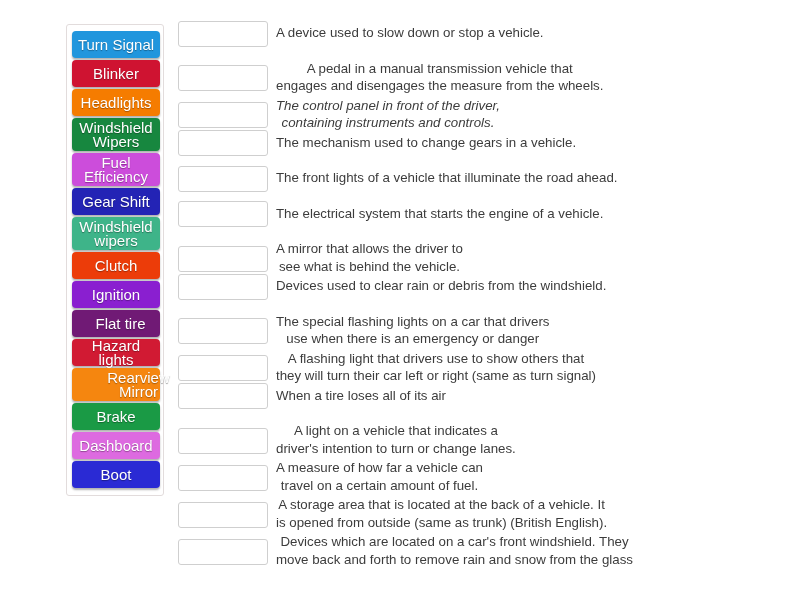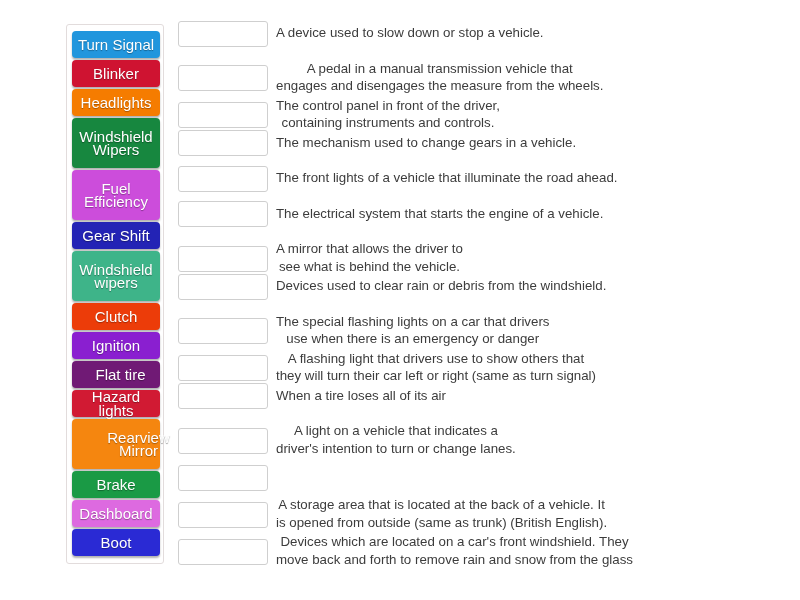--- a/index.html
+++ b/index.html
@@ -47,21 +47,21 @@
     align-items: center;
     justify-content: center;
     box-shadow: 0 2px 2px rgba(0,0,0,0.30);
     text-shadow: 0 1px 1px rgba(0,0,0,0.35);
     cursor: pointer;
     user-select: none;
     padding: 2px 3px;
   }
   .tile:last-child { margin-bottom: 1px; }
   .tile.one-line { height: 27px; }
-  .tile.two-line { height: 50px; }
+  .tile.two-line { height: 33px; }
 
   
   #slots-column {
     position: absolute;
     left: 178px;
     top: 24px;
     width: 90px;
   }
   .drop-slot {
     box-sizing: border-box;
@@ -128,34 +128,36 @@
       <div class="drop-slot" style="position: absolute; left: 0px; height: 26px; top: 403.5px;"></div>
       <div class="drop-slot" style="position: absolute; left: 0px; height: 26px; top: 440.5px;"></div>
       <div class="drop-slot" style="position: absolute; left: 0px; height: 26px; top: 477.5px;"></div>
       <div class="drop-slot" style="position: absolute; left: 0px; height: 26px; top: 514.5px;"></div>
     </div>
 
   <div id="definitions-column" style="position: absolute; height: 546px; text-align: center;">
       <div class="definition" style="position: absolute; left: 0px; top: 0px;">A device used to slow down or stop a vehicle.</div>
       <div class="definition" style="position: absolute; left: 0px; top: 35.5px;">A pedal in a manual transmission vehicle that
 engages and disengages the measure from the wheels.</div>
-      <div class="definition" style="position: absolute; left: 0px; top: 72.5px;">The control panel in front of the driver,
+      <div class="definition" style="position: absolute; left: 0px; top: 72.5px; font-style: italic;">The control panel in front of the driver,
 containing instruments and controls.</div>
       <div class="definition" style="position: absolute; left: 0px; top: 109.5px;">The mechanism used to change gears in a vehicle.</div>
       <div class="definition" style="position: absolute; left: 0px; top: 145px;">The front lights of a vehicle that illuminate the road ahead.</div>
       <div class="definition" style="position: absolute; left: 0px; top: 180.5px;">The electrical system that starts the engine of a vehicle.</div>
       <div class="definition" style="position: absolute; left: 0px; top: 216px;">A mirror that allows the driver to
 see what is behind the vehicle.</div>
       <div class="definition" style="position: absolute; left: 0px; top: 253px;">Devices used to clear rain or debris from the windshield.</div>
       <div class="definition" style="position: absolute; left: 0px; top: 288.5px;">The special flashing lights on a car that drivers
 use when there is an emergency or danger</div>
       <div class="definition" style="position: absolute; left: 0px; top: 325.5px;">A flashing light that drivers use to show others that
 they will turn their car left or right (same as turn signal)</div>
       <div class="definition" style="position: absolute; left: 0px; top: 362.5px;">When a tire loses all of its air</div>
       <div class="definition" style="position: absolute; left: 0px; top: 398px;">A light on a vehicle that indicates a
 driver's intention to turn or change lanes.</div>
+      <div class="definition" style="position: absolute; left: 0px; top: 435px;">A measure of how far a vehicle can
+travel on a certain amount of fuel.</div>
       <div class="definition" style="position: absolute; left: 0px; top: 472px;">A storage area that is located at the back of a vehicle. It
 is opened from outside (same as trunk) (British English).</div>
       <div class="definition" style="position: absolute; left: 0px; top: 509px;">Devices which are located on a car's front windshield. They
 move back and forth to remove rain and snow from the glass</div>
     </div>
 
 </div>
 
 </body></html>

